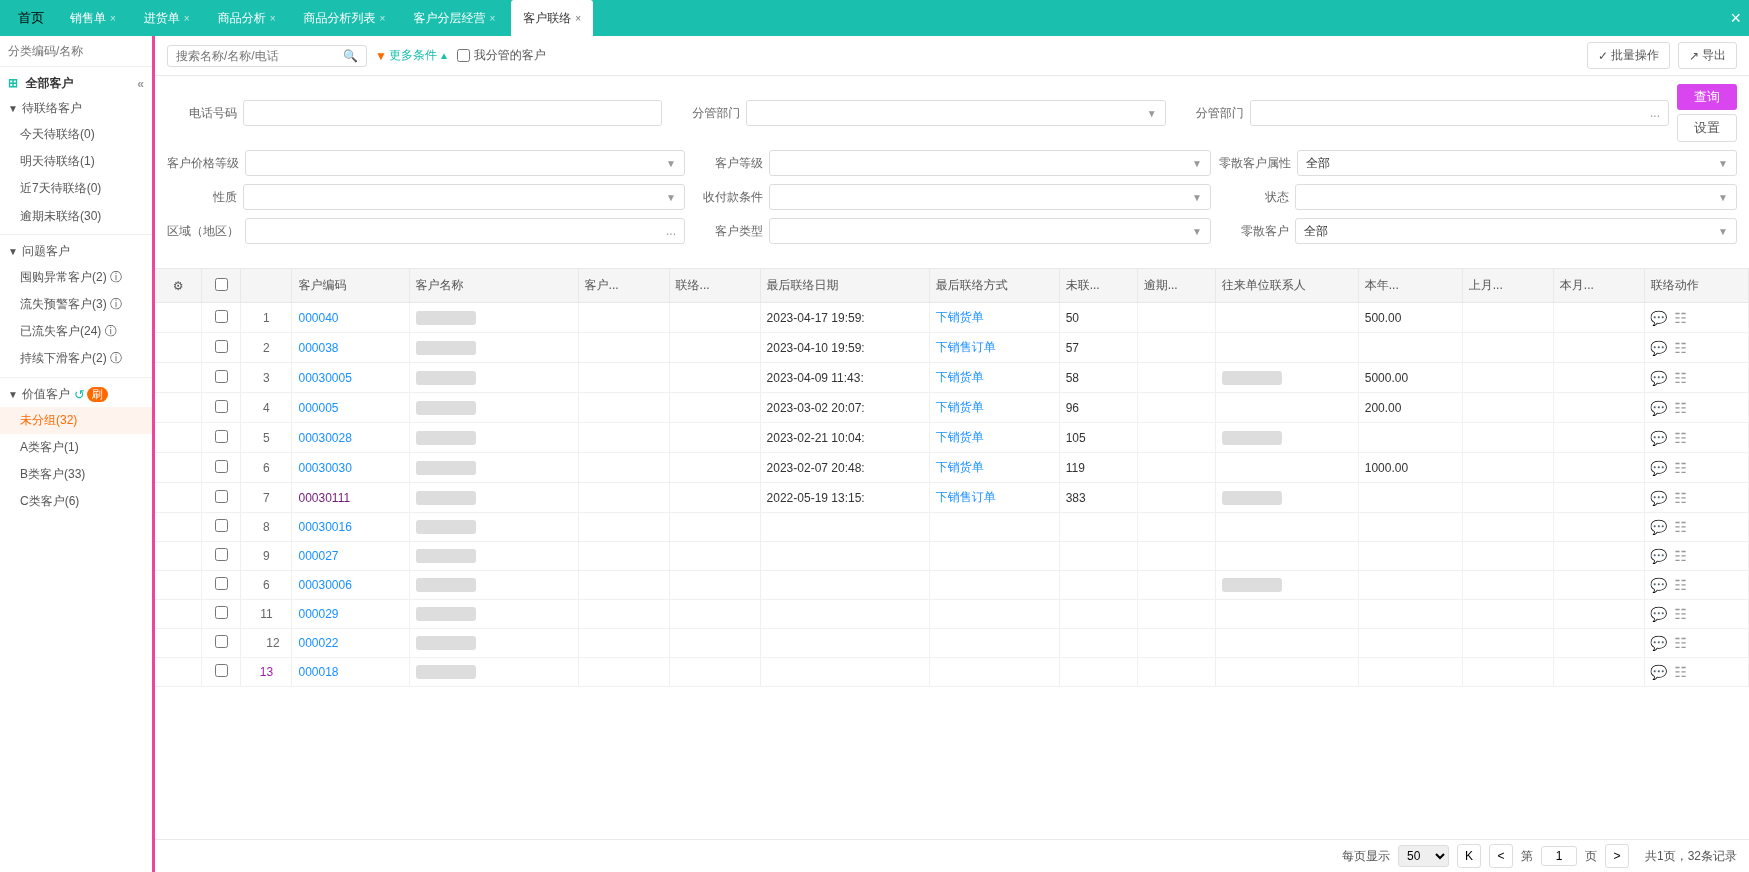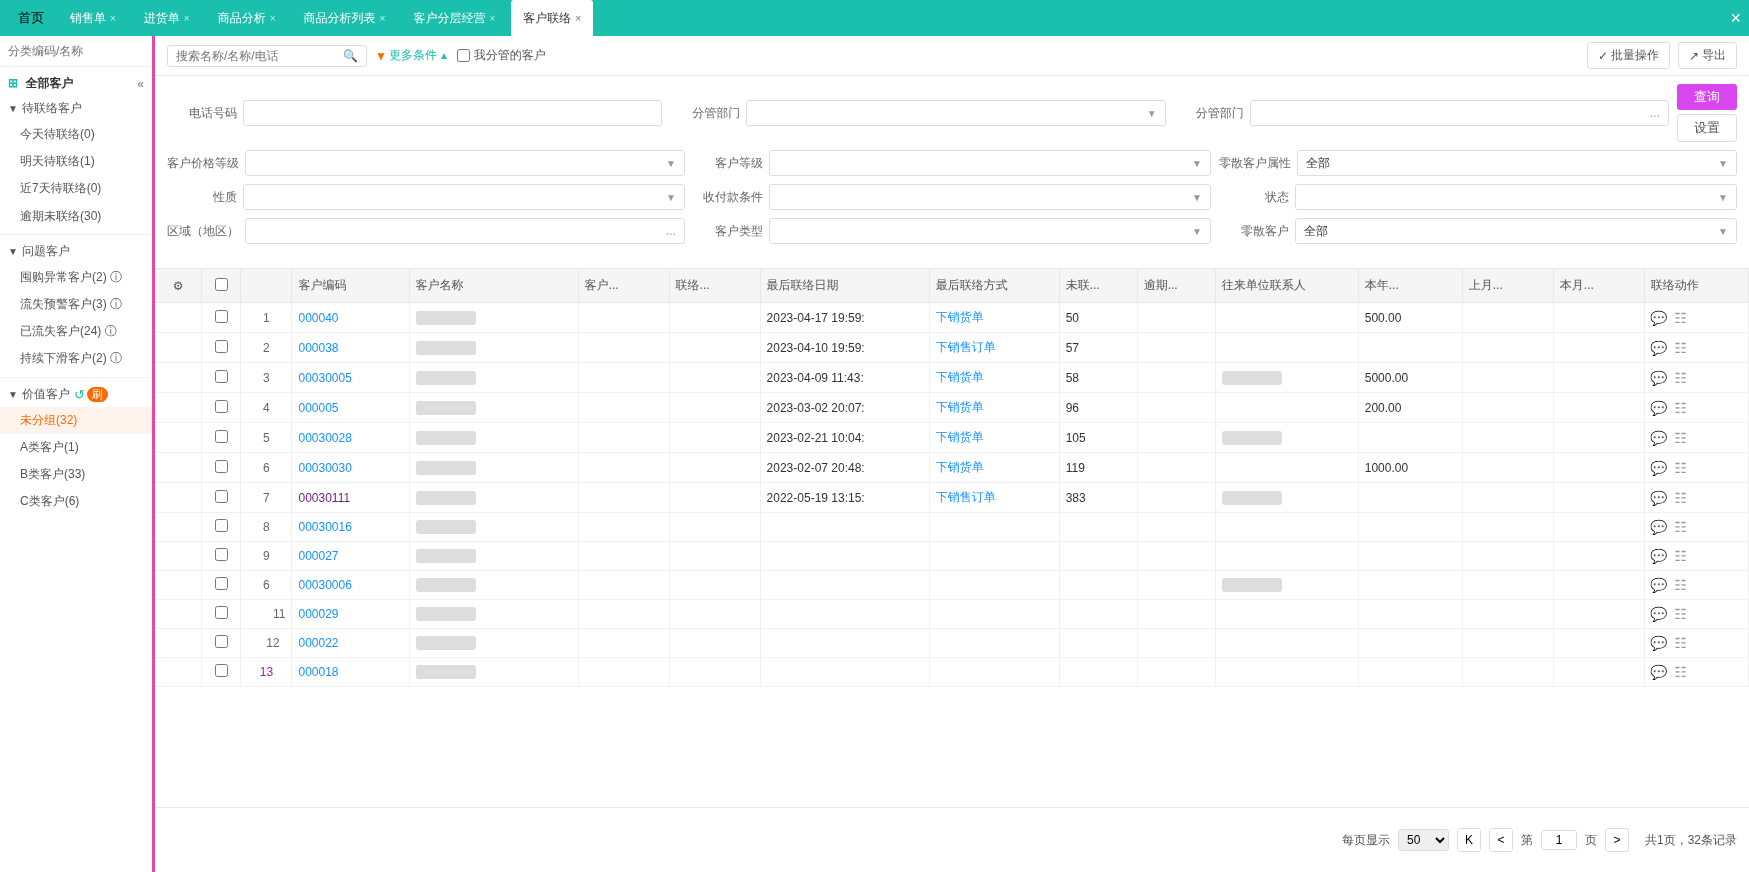--- a/index.html
+++ b/index.html
@@ -308,21 +308,21 @@
     .action-icon {
       color: #999;
       cursor: pointer;
       font-size: 14px;
     }
 
     
     .table-footer {
       display: flex;
       align-items: center;
-      padding: 20px 12px;
+      padding: 4px 12px;
       background: #fff;
       border-top: 1px solid #e8e8e8;
       gap: 8px;
       justify-content: flex-end;
     }
     .footer-label { color: #555; }
     .footer-select {
       border: 1px solid #ddd;
       border-radius: 3px;
       padding: 2px 4px;
@@ -833,21 +833,21 @@
       <td>
         <div class="action-icons">
           <span class="action-icon" title="消息">💬</span>
           <span class="action-icon" title="更多">☷</span>
         </div>
       </td>
     </tr>
             <tr>
       <td></td>
       <td style="text-align:center;"><input type="checkbox" style=""></td>
-      <td style="text-align:right; color:#666;">11</td>
+      <td style="text-align:center; color:#666;">11</td>
       <td style="color:#1890ff;">000029</td>
       <td><span class="blurred">&nbsp;&nbsp;&nbsp;&nbsp;&nbsp;&nbsp;&nbsp;&nbsp;&nbsp;&nbsp;</span></td>
       <td></td>
       <td></td>
       <td></td>
       <td></td>
       <td></td>
       <td></td>
       <td></td>
       <td></td>

